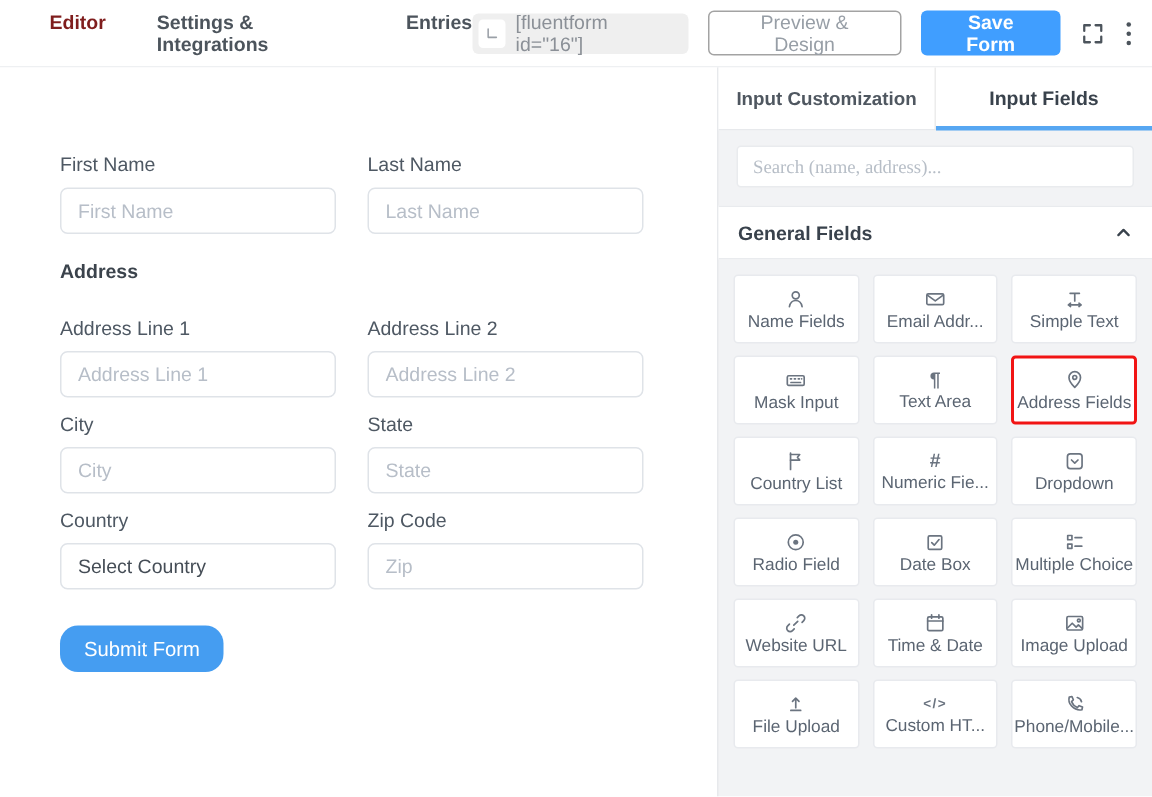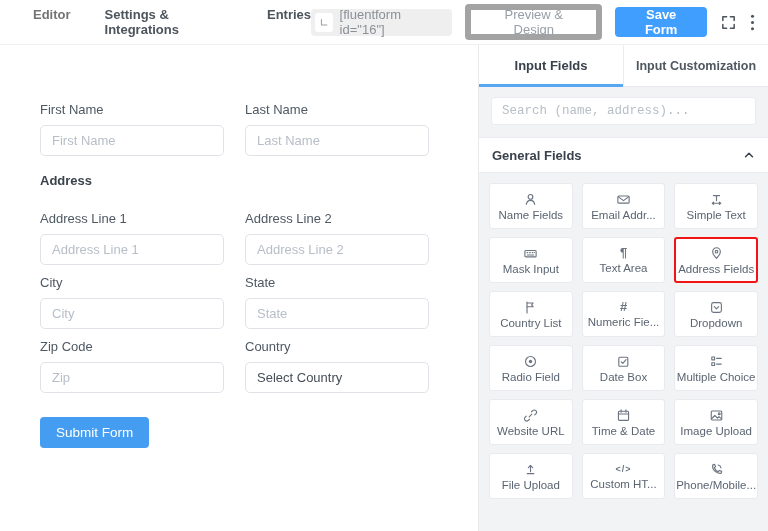--- a/index.html
+++ b/index.html
@@ -5,27 +5,27 @@
   * { box-sizing: border-box; margin: 0; padding: 0; }
   html,body { width:768px; height:531px; overflow:hidden; }
   body { font-family:"Liberation Sans", sans-serif; background:#fff; color:#444; }
 
   
   .topbar { height:45px; background:#fff; border-bottom:1px solid #eef0f2;
             display:flex; align-items:center; padding:0 13px; }
   .tb-title { display:flex; align-items:center; gap:6px; color:#9aa1a9; font-size:13px; }
   .tb-tabs { display:flex; margin-left:20px; gap:34px; }
   .tb-tab { font-size:13px; font-weight:700; color:#4c545c; cursor:pointer; }
-  .tb-tab.active { color:#737373;text-align:center; }
+  .tb-tab.active { color:#7f1d1d;text-align:center; }
   .tb-right { margin-left:auto; display:flex; align-items:center; gap:13px; }
   .chip { background:#efefef; border-radius:4px; height:27px; display:flex; align-items:center;
           gap:7px; padding:0 11px 0 4px; color:#8b9097; font-size:13px; cursor:pointer; }
   .chip-iconbox { width:19px; height:19px; background:#fff; border-radius:3px;
                   display:flex; align-items:center; justify-content:center; }
-  .btn-preview { height:36px; padding:0 15px; background:#fff; border:6px solid #a3a3a3;
+  .btn-preview { height:30px; padding:0 15px; background:#fff; border:1px solid #a3a3a3;
                  border-radius:4px; color:#979ea6; font-size:13px; display:flex; align-items:center; cursor:pointer; }
   .btn-save { height:30px; padding:0 15px; background:#409eff; border:none; border-radius:4px;
               color:#fff; font-size:13px; font-weight:600; display:flex; align-items:center; cursor:pointer; }
   .icon-btn { display:flex; align-items:center; justify-content:center; cursor:pointer; }
 
   
   .bodywrap { display:flex; height:486px; }
 
   
   .editor { flex:1; background:#fff; padding:57px 0 0 40px; }
@@ -34,33 +34,33 @@
   .flabel { display:block; font-size:13px; color:#4e5863; margin-bottom:8px; }
   .finput { width:100%; height:31px; border:1px solid #dfe3e8; border-radius:5px;
             padding:0 11px; font-size:13px; color:#555; background:#fff;
             font-family:"Liberation Sans", sans-serif; }
   .finput::placeholder { color:#b7bec8; opacity:1; }
   .fselect { width:100%; height:31px; border:1px solid #dfe3e8; border-radius:5px;
              padding:0 11px; font-size:13px; color:#454d56; background:#fff;
              display:flex; align-items:center; cursor:pointer; }
   .addr-head { font-size:13px; font-weight:700; color:#3b434c; margin:7px 0 23px; }
   .btn-submit { margin-top:14px; height:31px; padding:0 16px; background:#459df1; border:none;
-                border-radius:4px; color:#fff; font-size:13.5px; display:flex; align-items:center; cursor:pointer; }
+                border-radius:12px; color:#fff; font-size:13.5px; display:flex; align-items:center; cursor:pointer; }
 
   
   .sidebar { width:290px; background:#f2f3f5; border-left:1px solid #e7e9ec; display:flex; flex-direction:column; }
   .side-tabs { display:flex; height:42px; background:#fff; border-bottom:1px solid #e7e9ec; flex-shrink:0; }
   .side-tab { flex:1; display:flex; align-items:center; justify-content:center;
               font-size:12.5px; font-weight:700; color:#4f5760; position:relative; cursor:pointer; }
   .side-tab + .side-tab { border-left:1px solid #ececec; }
   .side-tab.active { color:#39424c; font-size:13px; }
   .side-tab.active::after { content:""; position:absolute; left:0; right:0; bottom:-1px; height:3px; background:#57a7f2; }
   .search-wrap { padding:10px 12px 12px; }
   .search-input { width:100%; height:28px; border:1px solid #e9ebee; background:#fff; border-radius:3px;
-                  padding:0 10px; font-size:12.5px; color:#6a737d; font-family:Liberation Mono, monospace; }
+                  padding:0 10px; font-size:12.5px; color:#6a737d; font-family:Liberation Serif, serif; }
   .search-input::placeholder { color:#b7bec7; opacity:1; }
   .section-bar { height:36px; background:#fff; border-top:1px solid #e9ebee; border-bottom:1px solid #e9ebee;
                  display:flex; align-items:center; justify-content:space-between; padding:0 13px;
                  font-size:13px; font-weight:700; color:#39424c; cursor:pointer; flex-shrink:0; }
   .tgrid { padding:10px 10px; display:grid; grid-template-columns:repeat(3,1fr); gap:8px 9px; }
   .tile { background:#fff; border:1px solid #e8eaee; border-radius:3px; height:46px;
           display:flex; flex-direction:column; align-items:center; justify-content:center; gap:2px; cursor:pointer; }
   .tile.hl { border:2px solid #f11414; }
   .tlabel { font-size:11.5px; color:#5b6572; white-space:nowrap; }
   .ticon { stroke:#6b7480; fill:none; stroke-width:1.2; width:15px; height:15px;
@@ -134,36 +134,36 @@
       </div>
       <div class="fgroup">
         <label class="flabel">City</label>
         <input class="finput" placeholder="City" style="">
       </div>
       <div class="fgroup">
         <label class="flabel">State</label>
         <input class="finput" placeholder="State" style="">
       </div>
       <div class="fgroup">
+        <label class="flabel">Country</label>
+        <div class="fselect">Select Country</div>
+      </div>
+      <div class="fgroup">
         <label class="flabel">Zip Code</label>
         <input class="finput" placeholder="Zip" style="">
       </div>
-      <div class="fgroup">
-        <label class="flabel">Country</label>
-        <div class="fselect">Select Country</div>
-      </div>
     </div>
 
     <button class="btn-submit">Submit Form</button>
   </main>
 
   <aside class="sidebar">
     <div class="side-tabs">
+      <div class="side-tab">Input Customization</div>
       <div class="side-tab active">Input Fields</div>
-      <div class="side-tab">Input Customization</div>
     </div>
 
     <div class="search-wrap">
       <input class="search-input" placeholder="Search (name, address)..." style="">
     </div>
 
     <div class="section-bar">
       <span>General Fields</span>
       <svg class="ui" width="12" height="12" viewBox="0 0 14 14" fill="none" stroke="#39424c" stroke-width="1.8">
           <path d="M3 9l4-4 4 4"></path>

